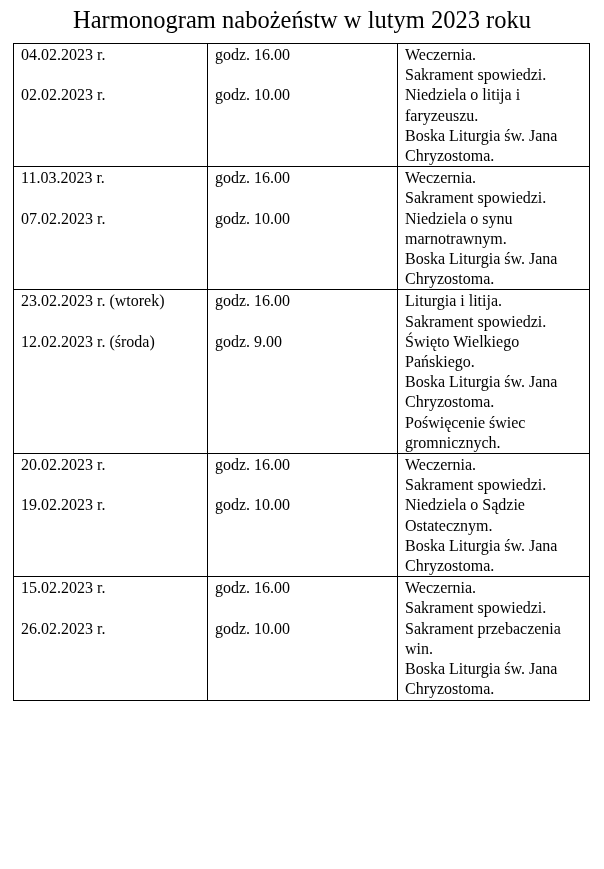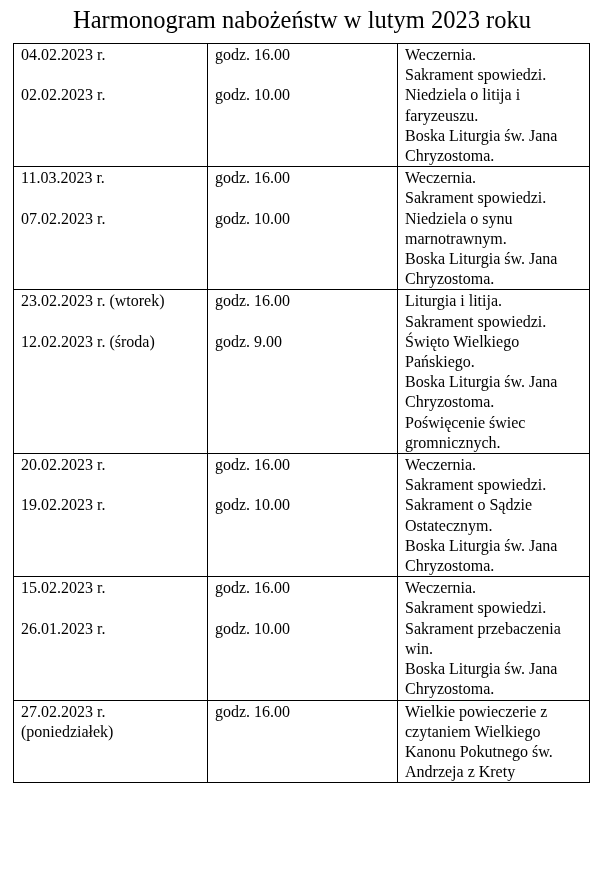--- a/index.html
+++ b/index.html
@@ -96,55 +96,40 @@
           <span class="ln">19.02.2023 r.</span>
         </td>
         <td>
           <span class="ln">godz. 16.00</span>
           <span class="gap"></span>
           <span class="ln">godz. 10.00</span>
         </td>
         <td>
           <span class="ln">Weczernia.</span>
           <span class="ln">Sakrament spowiedzi.</span>
-          <span class="ln">Sakrament o Sądzie</span>
+          <span class="ln">Niedziela o Sądzie</span>
           <span class="ln">Ostatecznym.</span>
           <span class="ln">Boska Liturgia św. Jana</span>
           <span class="ln">Chryzostoma.</span>
         </td>
       </tr>
       <tr>
         <td>
           <span class="ln">15.02.2023 r.</span>
           <span class="gap"></span>
-          <span class="ln">26.01.2023 r.</span>
+          <span class="ln">26.02.2023 r.</span>
         </td>
         <td>
           <span class="ln">godz. 16.00</span>
           <span class="gap"></span>
           <span class="ln">godz. 10.00</span>
         </td>
         <td>
           <span class="ln">Weczernia.</span>
           <span class="ln">Sakrament spowiedzi.</span>
           <span class="ln">Sakrament przebaczenia</span>
           <span class="ln">win.</span>
           <span class="ln">Boska Liturgia św. Jana</span>
           <span class="ln">Chryzostoma.</span>
         </td>
       </tr>
-      <tr>
-        <td>
-          <span class="ln">27.02.2023 r.</span>
-          <span class="ln">(poniedziałek)</span>
-        </td>
-        <td>
-          <span class="ln">godz. 16.00</span>
-        </td>
-        <td>
-          <span class="ln">Wielkie powieczerie z</span>
-          <span class="ln">czytaniem Wielkiego</span>
-          <span class="ln">Kanonu Pokutnego św.</span>
-          <span class="ln">Andrzeja z Krety</span>
-        </td>
-      </tr>
     </tbody>
 </table>
 
 </body></html>

